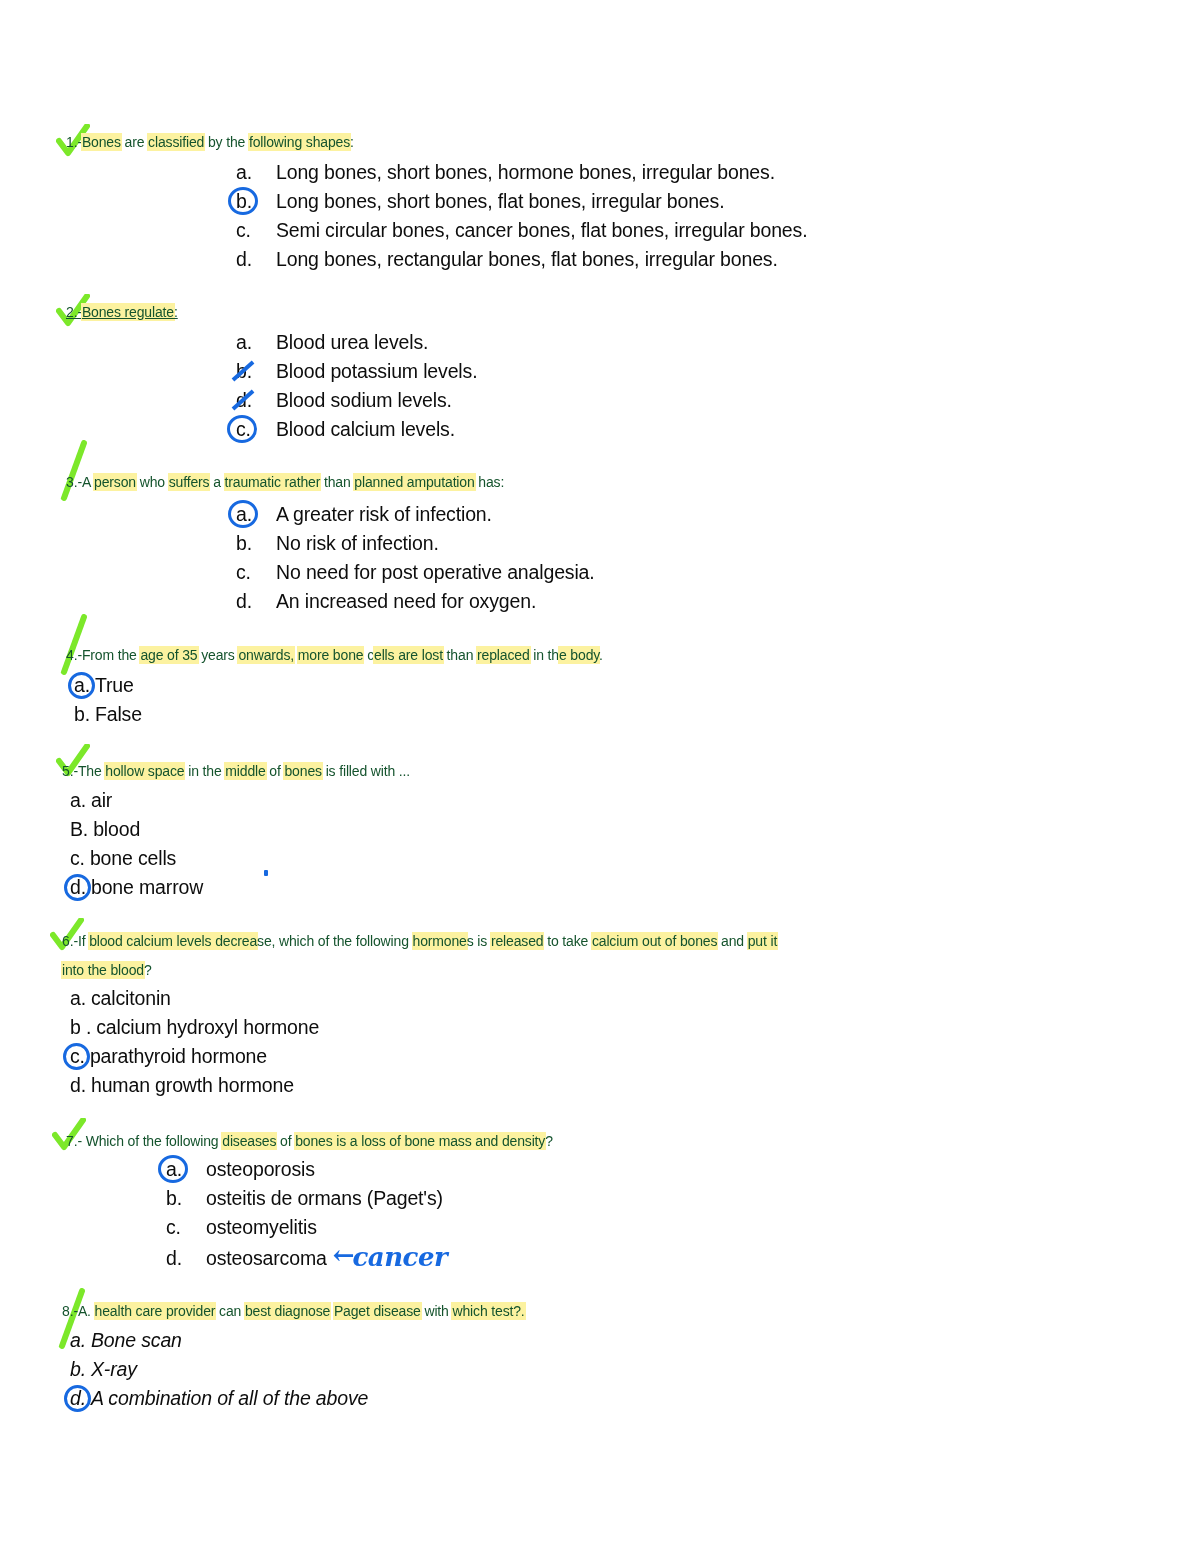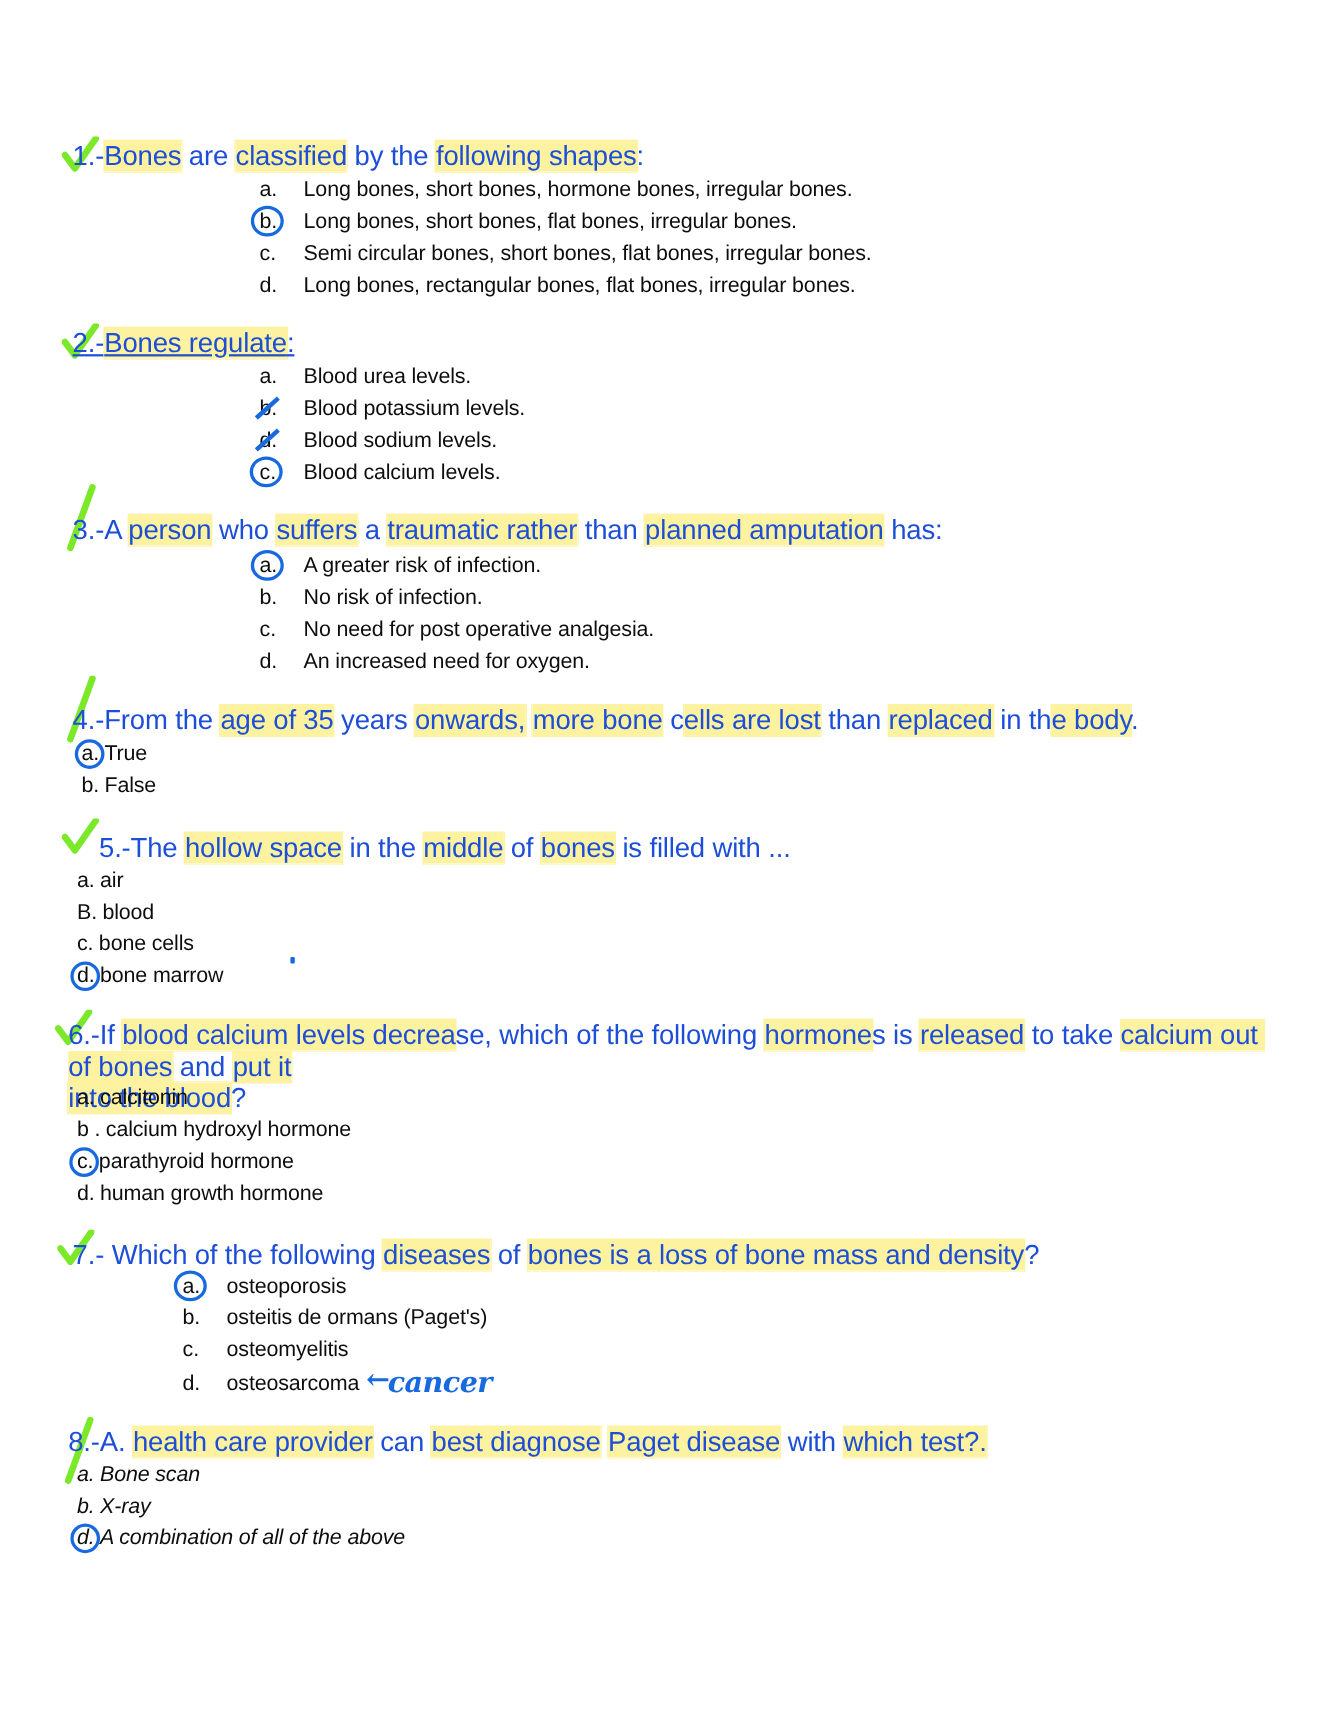--- a/index.html
+++ b/index.html
@@ -17,24 +17,24 @@
   }
   .page {
     position: relative;
     width: 1200px;
     height: 1554px;
     padding: 0;
   }
 
   .q-stem {
     position: relative;
-    font-size: 25px;
+    font-size: 14px;
     line-height: 28.5px;
     letter-spacing: -0.15px;
-    color: #1d4ed8;
+    color: #14532d;
     white-space: pre-wrap;
   }
   .opt {
     font-size: 19.5px;
     line-height: 29px;
     letter-spacing: -0.15px;
     color: #0d0d0d;
     position: relative;
     white-space: pre;
   }
@@ -142,21 +142,21 @@
 
 <div class="page">
   <div id="questions-root">
       <div class="mark-green" style="left:56px; top:124px;"><svg width="34" height="36" viewBox="0 0 34 36">
           <path d="M3 17 L12 29 L31 2" stroke="#7ce82a" stroke-width="6" fill="none" stroke-linecap="round" stroke-linejoin="round"></path>
         </svg></div>
       <div class="q-stem" style="position:absolute; left:66px; top:128px; right:40px;"><span>1.-</span><span class="hl">Bones</span><span> are </span><span class="hl">classified</span><span> by the </span><span class="hl">following shapes</span><span>:</span></div>
       <div class="indent-deep" style="position:absolute; left:66px; top:158px; right:20px;">
         <div class="opt"><span class="lbl">a.</span><span>Long bones, short bones, hormone bones, irregular bones.</span></div>
         <div class="opt"><span class="lbl"><span class="circled">b.</span></span><span>Long bones, short bones, flat bones, irregular bones.</span></div>
-        <div class="opt"><span class="lbl">c.</span><span>Semi circular bones, short bones, flat bones, irregular bones.</span></div>
+        <div class="opt"><span class="lbl">c.</span><span>Semi circular bones, cancer bones, flat bones, irregular bones.</span></div>
         <div class="opt"><span class="lbl">d.</span><span>Long bones, rectangular bones, flat bones, irregular bones.</span></div>
       </div>
       <div class="mark-green" style="left:56px; top:294px;"><svg width="34" height="36" viewBox="0 0 34 36">
           <path d="M3 17 L12 29 L31 2" stroke="#7ce82a" stroke-width="6" fill="none" stroke-linecap="round" stroke-linejoin="round"></path>
         </svg></div>
       <div class="q-stem" style="position:absolute; left:66px; top:298px; right:40px;text-decoration:underline;"><span>2.-</span><span class="hl">Bones regulate</span><span>:</span></div>
       <div class="indent-deep" style="position:absolute; left:66px; top:328px; right:20px;">
         <div class="opt"><span class="lbl">a.</span><span>Blood urea levels.</span></div>
         <div class="opt"><span class="lbl"><span class="slashed">b.</span></span><span>Blood potassium levels.</span></div>
         <div class="opt"><span class="lbl"><span class="slashed">d.</span></span><span>Blood sodium levels.</span></div>
@@ -176,21 +176,21 @@
           <path d="M6 58 L26 3" stroke="#7ce82a" stroke-width="6" fill="none" stroke-linecap="round"></path>
         </svg></div>
       <div class="q-stem" style="position:absolute; left:66px; top:641px; right:40px;"><span>4.-</span><span>From the </span><span class="hl">age of 35</span><span> years </span><span class="hl">onwards,</span><span> </span><span class="hl">more bone</span><span> c</span><span class="hl">ells are </span><span class="hl">lost</span><span> than </span><span class="hl">replaced</span><span> in th</span><span class="hl">e body</span><span>.</span></div>
       <div class="indent-flat" style="position:absolute; left:66px; top:671px; right:20px;">
         <div class="opt"><span class="lbl"><span class="circled tight">a.</span></span><span>True</span></div>
         <div class="opt"><span class="lbl">b.</span><span>False</span></div>
       </div>
       <div class="mark-green" style="left:56px; top:744px;"><svg width="34" height="36" viewBox="0 0 34 36">
           <path d="M3 17 L12 29 L31 2" stroke="#7ce82a" stroke-width="6" fill="none" stroke-linecap="round" stroke-linejoin="round"></path>
         </svg></div>
-      <div class="q-stem" style="position:absolute; left:62px; top:757px; right:40px;margin-left:28px;"><span>5.-</span><span>The </span><span class="hl">hollow space</span><span> in the </span><span class="hl">middle</span><span> of </span><span class="hl">bones</span><span> is filled with ...</span></div>
+      <div class="q-stem" style="position:absolute; left:62px; top:757px; right:40px;"><span>5.-</span><span>The </span><span class="hl">hollow space</span><span> in the </span><span class="hl">middle</span><span> of </span><span class="hl">bones</span><span> is filled with ...</span></div>
       <div class="indent-flat" style="position:absolute; left:62px; top:786px; right:20px;">
         <div class="opt"><span class="lbl">a.</span><span>air</span></div>
         <div class="opt"><span class="lbl">B.</span><span>blood</span></div>
         <div class="opt"><span class="lbl">c.</span><span>bone cells</span></div>
         <div class="opt"><span class="lbl"><span class="circled tight">d.</span></span><span>bone marrow</span></div>
       </div>
       <div class="mark-green" style="left:50px; top:918px;"><svg width="34" height="36" viewBox="0 0 34 36">
           <path d="M3 17 L12 29 L31 2" stroke="#7ce82a" stroke-width="6" fill="none" stroke-linecap="round" stroke-linejoin="round"></path>
         </svg></div>
       <div class="q-stem" style="position:absolute; left:62px; top:927px; right:40px;"><span>6.-</span><span>If </span><span class="hl">blood calcium levels decrea</span><span>se, which of the following </span><span class="hl">hormone</span><span>s is </span><span class="hl">released</span><span> to take </span><span class="hl">calcium out of bones</span><span> and </span><span class="hl">put it</span><br><span><span class="hl">into the blood</span><span>?</span></span></div>

